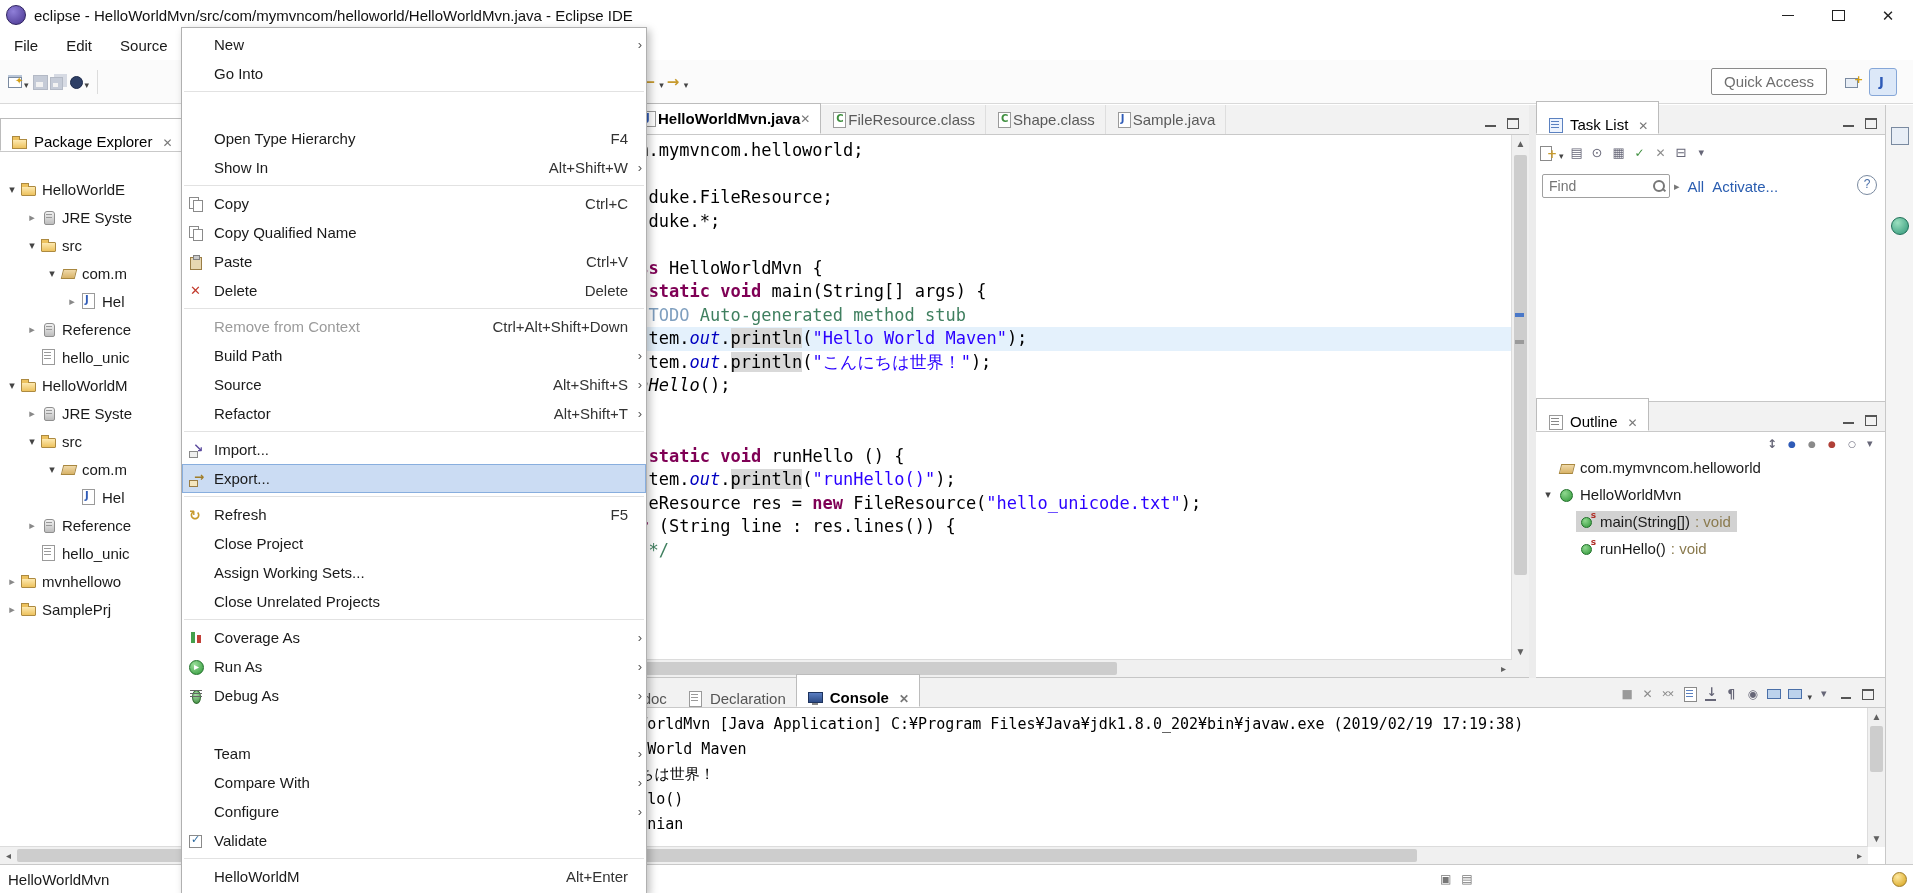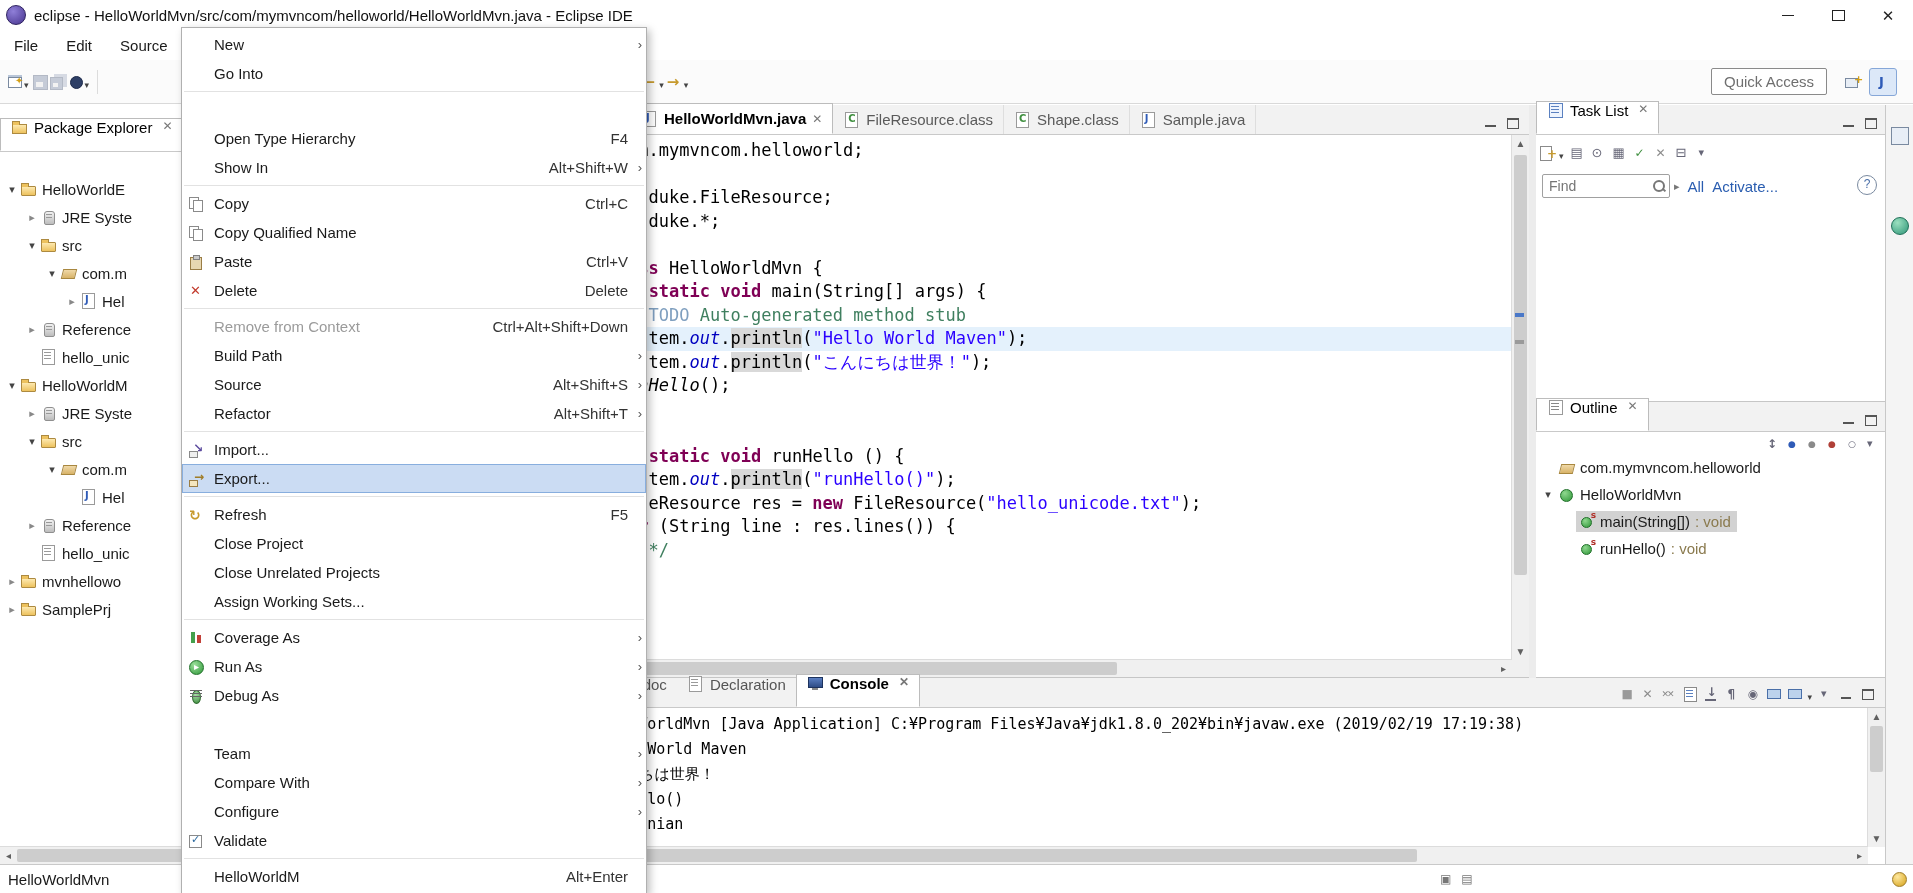--- a/index.html
+++ b/index.html
@@ -140,37 +140,37 @@
       box-shadow:0 3px 0 #888,0 6px 0 #888}
   .ic-javadoc::after{content:"@";left:2px;top:0;font-weight:bold;font-size:12px;line-height:15px;color:#3b5fb0}
   .ic-console::before{left:1px;top:2px;width:13px;height:9px;background:linear-gradient(#5a7ec2,#2e4c86);border:1px solid #1d335e}
   .ic-console::after{left:5px;top:13px;width:6px;height:2px;background:#888}
   .dec{position:absolute;right:-1px;top:-4px;font-weight:bold;font-size:9px;line-height:10px;color:#b03028}
 
   
   #pe{left:0;top:105px;width:500px;height:759px;background:#fff;border-right:1px solid #c6c6c6;box-sizing:border-box}
   #pe-tabrow{position:absolute;left:0;top:14px;width:100%;height:32px;background:#f2f2f2;
       border-bottom:1px solid #c9c9c9;display:flex;align-items:flex-end}
-  .vtab{display:flex;align-items:flex-start;height:31px;padding:0 10px;gap:6px;font-size:15px;color:#555;white-space:nowrap}
+  .vtab{display:flex;align-items:flex-end;height:31px;padding:0 10px;gap:6px;font-size:15px;color:#555;white-space:nowrap}
   .vtab.active{background:#fff;color:#000;border:1px solid #bcbcbc;border-bottom:1px solid #fff}
   .vtab .close{color:#777;font-size:12px;margin-left:4px}
   #pe-tree{position:absolute;left:0;top:46px;right:0;bottom:17px;overflow:hidden;padding-top:24px}
   .trow{display:flex;align-items:center;height:28px;font-size:15px;white-space:nowrap}
   .trow .lbl{margin-left:5px}
   .exp{width:16px;font-size:11px;color:#444;text-align:center;flex:none}
   .exp.c{color:#888}
   #pe-hsb{position:absolute;left:0;bottom:0;width:100%;height:17px;background:#f0f0f0;border-top:1px solid #dcdcdc;display:flex}
   .sbarr{width:17px;height:17px;text-align:center;font-size:10px;line-height:17px;color:#606060;flex:none}
   .sbthumb-h{height:13px;margin-top:2px;background:#cdcdcd;border-radius:2px}
 
   
   #editor{left:500px;top:105px;width:1029px;height:573px;background:#fff;box-sizing:border-box;border-bottom:1px solid #c6c6c6}
   #editor-tabs{position:absolute;left:0;top:0;width:100%;height:30px;background:#f2f2f2;
       border-bottom:1px solid #c9c9c9;display:flex;align-items:flex-end;padding-left:130px;box-sizing:border-box}
-  .etab{display:flex;align-items:center;height:29px;padding:0 10px;gap:6px;font-size:15px;color:#5a5a5a;
+  .etab{display:flex;align-items:center;height:29px;padding:0 10px;gap:0;font-size:15px;color:#5a5a5a;
       border-right:1px solid #dedede;white-space:nowrap}
   .etab.active{background:#fff;color:#000;font-weight:bold;border:1px solid #bcbcbc;border-bottom:1px solid #fff}
   .etab .close{color:#777;font-size:12px;font-weight:normal}
   #editor-winbtns{margin-left:auto;display:flex;gap:10px;padding:0 10px 6px 0}
   .minig{width:12px;height:10px;position:relative}
   .minig.min::after{content:"";position:absolute;left:0;bottom:1px;width:11px;height:2px;background:#555}
   .minig.max::after{content:"";position:absolute;left:0;top:0;width:10px;height:8px;border:1px solid #555;border-top:2px solid #555}
   #code-area{position:absolute;left:0;top:30px;right:0;bottom:0;overflow:hidden}
   #code{position:absolute;left:0;top:4px;right:17px;font:17px/23.5px "DejaVu Sans Mono",monospace;color:#000}
   .cl{white-space:pre;padding-left:36px;height:23.5px}
@@ -717,26 +717,26 @@
       <span class="key">F5</span>
       <span class="sub"></span>
     </div>
     <div class="menu-item">
       <span class="mi"></span>
       <span class="label">Close Project</span>
       <span class="sub"></span>
     </div>
     <div class="menu-item">
       <span class="mi"></span>
+      <span class="label">Assign Working Sets...</span>
+      <span class="sub"></span>
+    </div>
+    <div class="menu-item">
+      <span class="mi"></span>
       <span class="label">Close Unrelated Projects</span>
-      <span class="sub"></span>
-    </div>
-    <div class="menu-item">
-      <span class="mi"></span>
-      <span class="label">Assign Working Sets...</span>
       <span class="sub"></span>
     </div>
     <div class="menu-sep"></div>
     <div class="menu-item">
       <span class="mi mi-coverage"></span>
       <span class="label">Coverage As</span>
       <span class="sub">›</span>
     </div>
     <div class="menu-item">
       <span class="mi mi-run"></span>

